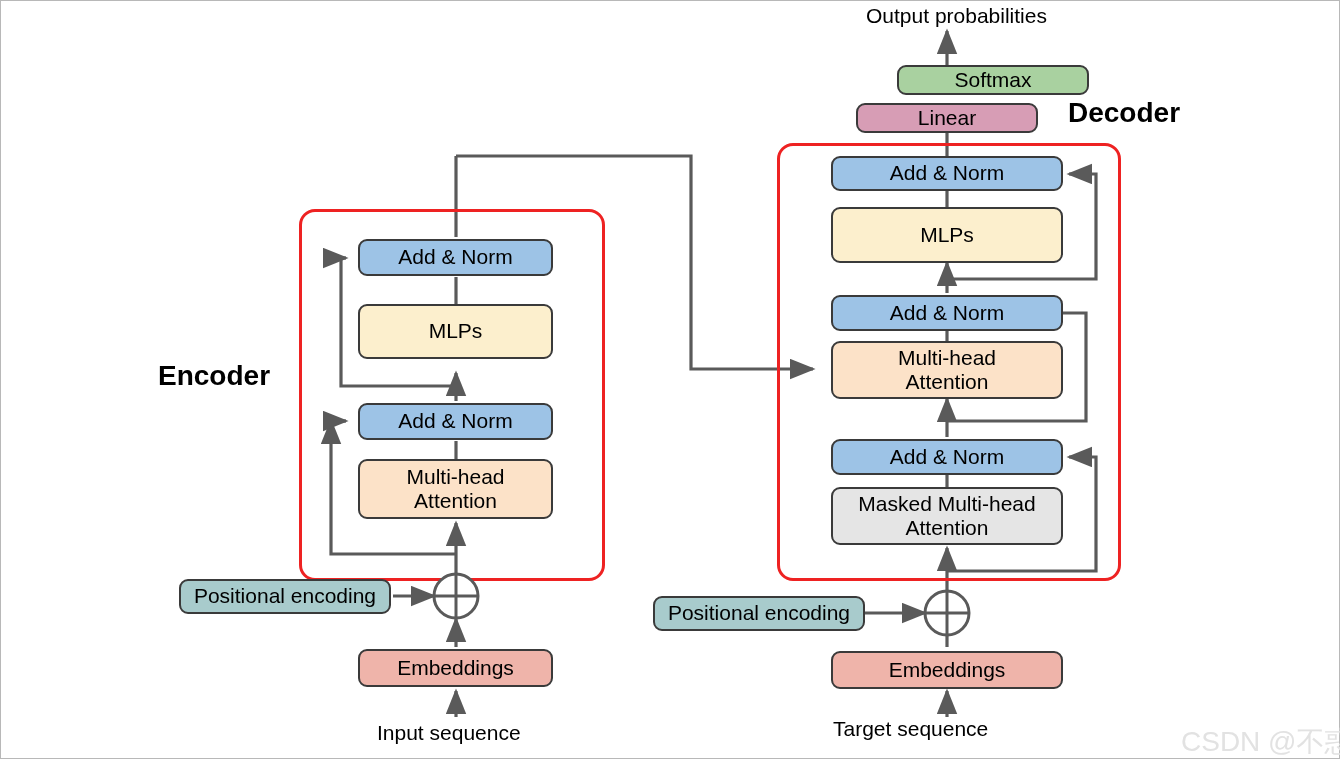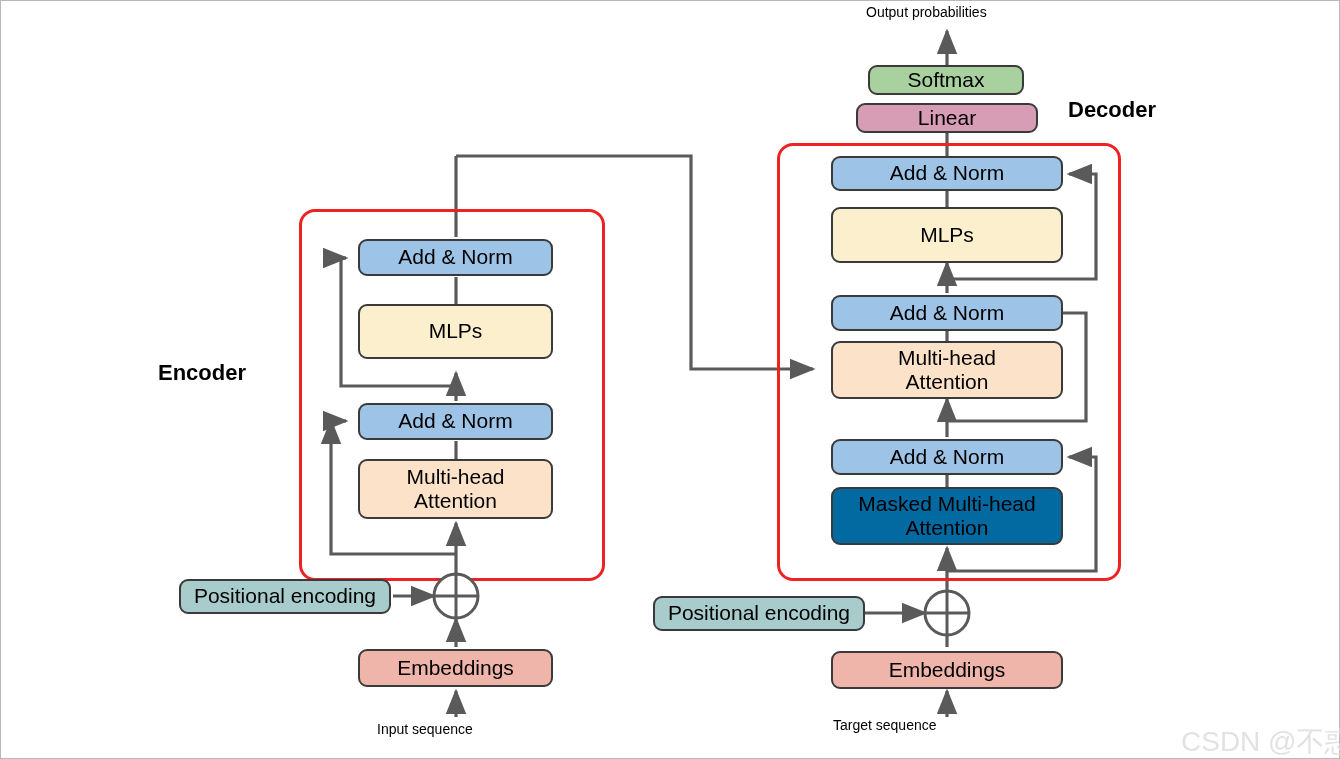--- a/index.html
+++ b/index.html
@@ -48,28 +48,28 @@
     position: absolute;
     box-sizing: border-box;
     border: 3px solid #ee2222;
     border-radius: 16px;
     background: transparent;
     z-index: 1;
   }
   .plainlabel {
     position: absolute;
     color: #000000;
-    font-size: 14px;
+    font-size: 21px;
     white-space: nowrap;
     z-index: 4;
   }
   .boldlabel {
     position: absolute;
     color: #000000;
-    font-size: 22px;
+    font-size: 28px;
     font-weight: bold;
     white-space: nowrap;
     z-index: 4;
   }
   .watermark {
     position: absolute;
     color: #e2e2e2;
     font-size: 28px;
     white-space: nowrap;
     z-index: 5;
@@ -140,30 +140,30 @@
 
       <path d="M946,420 L1085,420 L1085,312 L1062,312"></path>
 
       <path d="M946,278 L1095,278 L1095,173 L1068,173" marker-end="url(#ah)"></path>
     </g>
   </svg>
 
   <div class="groupbox" style="left:298px; top:208px; width:306px; height:372px;"></div>
   <div class="groupbox" style="left:776px; top:142px; width:344px; height:438px;"></div>
 
-  <div class="node" style="left:867px; top:64px; width:156px; height:30px; background:#A9D1A0;">Softmax</div>
+  <div class="node" style="left:896px; top:64px; width:192px; height:30px; background:#A9D1A0;">Softmax</div>
   <div class="node" style="left:855px; top:102px; width:182px; height:30px; background:#D79DB5;border-radius:9px;">Linear</div>
 
   <div class="node" style="left:830px; top:155px; width:232px; height:35px; background:#9DC3E6;">Add &amp; Norm</div>
   <div class="node" style="left:830px; top:206px; width:232px; height:56px; background:#FCEFCD;">MLPs</div>
   <div class="node" style="left:830px; top:294px; width:232px; height:36px; background:#9DC3E6;">Add &amp; Norm</div>
   <div class="node" style="left:830px; top:340px; width:232px; height:58px; background:#FCE2C8;">Multi-head
 Attention</div>
   <div class="node" style="left:830px; top:438px; width:232px; height:36px; background:#9DC3E6;">Add &amp; Norm</div>
-  <div class="node" style="left:830px; top:486px; width:232px; height:58px; background:#0369a1;">Masked Multi-head
+  <div class="node" style="left:830px; top:486px; width:232px; height:58px; background:#e5e5e5;">Masked Multi-head
 Attention</div>
 
   <div class="node" style="left:357px; top:238px; width:195px; height:37px; background:#9DC3E6;">Add &amp; Norm</div>
   <div class="node" style="left:357px; top:303px; width:195px; height:55px; background:#FCEFCD;">MLPs</div>
   <div class="node" style="left:357px; top:402px; width:195px; height:37px; background:#9DC3E6;">Add &amp; Norm</div>
   <div class="node" style="left:357px; top:458px; width:195px; height:60px; background:#FCE2C8;">Multi-head
 Attention</div>
 
   <div class="node" style="left:178px; top:578px; width:212px; height:35px; background:#A8CBCC;">Positional encoding</div>
   <div class="node" style="left:357px; top:648px; width:195px; height:38px; background:#EFB4AA;">Embeddings</div>

